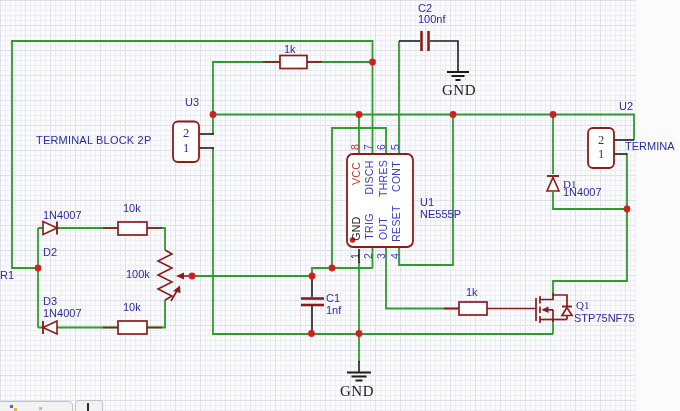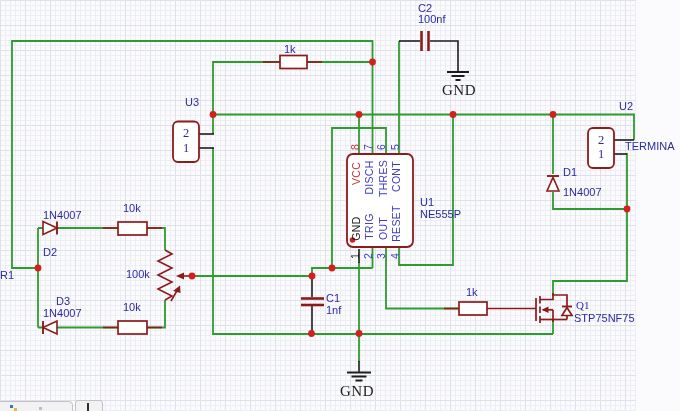--- a/index.html
+++ b/index.html
@@ -162,33 +162,34 @@
     <circle cx="453" cy="114.5" r="3.4"></circle>
     <circle cx="553" cy="114.5" r="3.4"></circle>
     <circle cx="627" cy="209" r="3.4"></circle>
   </g>
 </svg>
 
 <div class="lbl" style="left:418px;top:2px;">C2</div>
 <div class="lbl" style="left:418px;top:13px;">100nf</div>
 <div class="lbl" style="left:284px;top:43px;">1k</div>
 <div class="lbl" style="left:185px;top:96px;">U3</div>
+<div class="lbl" style="left:36px;top:134px;letter-spacing:0.2px;">TERMINAL BLOCK 2P</div>
 <div class="gndlbl" style="left:442px;top:83px;">GND</div>
 <div class="lbl" style="left:600px;top:100px;padding-left:19px;">U2</div>
 <div class="lbl" style="left:625px;top:140px;">TERMINA</div>
-<div class="lbl" style="left:563px;top:166px;">D1</div>
+<div class="lbl" style="left:563px;top:178px;font-family:Liberation Serif, serif;">D1</div>
 <div class="lbl" style="left:563px;top:186px;">1N4007</div>
 <div class="lbl" style="left:420px;top:196px;">U1</div>
 <div class="lbl" style="left:420px;top:208px;">NE555P</div>
 <div class="lbl" style="left:43px;top:214px;margin-top:32px;">D2</div>
 <div class="lbl" style="left:43px;top:209px;">1N4007</div>
 <div class="lbl" style="left:123px;top:202px;">10k</div>
 <div class="lbl" style="left:126px;top:268px;">100k</div>
 <div class="lbl" style="left:0px;top:269px;">R1</div>
-<div class="lbl" style="left:56px;top:295px;">D3</div>
+<div class="lbl" style="left:43px;top:295px;">D3</div>
 <div class="lbl" style="left:43px;top:307px;">1N4007</div>
 <div class="lbl" style="left:123px;top:301px;">10k</div>
 <div class="lbl" style="left:326px;top:292px;">C1</div>
 <div class="lbl" style="left:326px;top:304px;text-align:center;">1nf</div>
 <div class="lbl" style="left:466px;top:286px;">1k</div>
 <div class="lbl" style="left:576px;top:299px;font-family:Liberation Serif, serif;">Q1</div>
 <div class="lbl" style="left:574px;top:312px;">STP75NF75</div>
 <div class="gndlbl" style="left:340px;top:384px;">GND</div>
 
 <div class="pindigit" style="left:178px;top:127px;">2</div>

